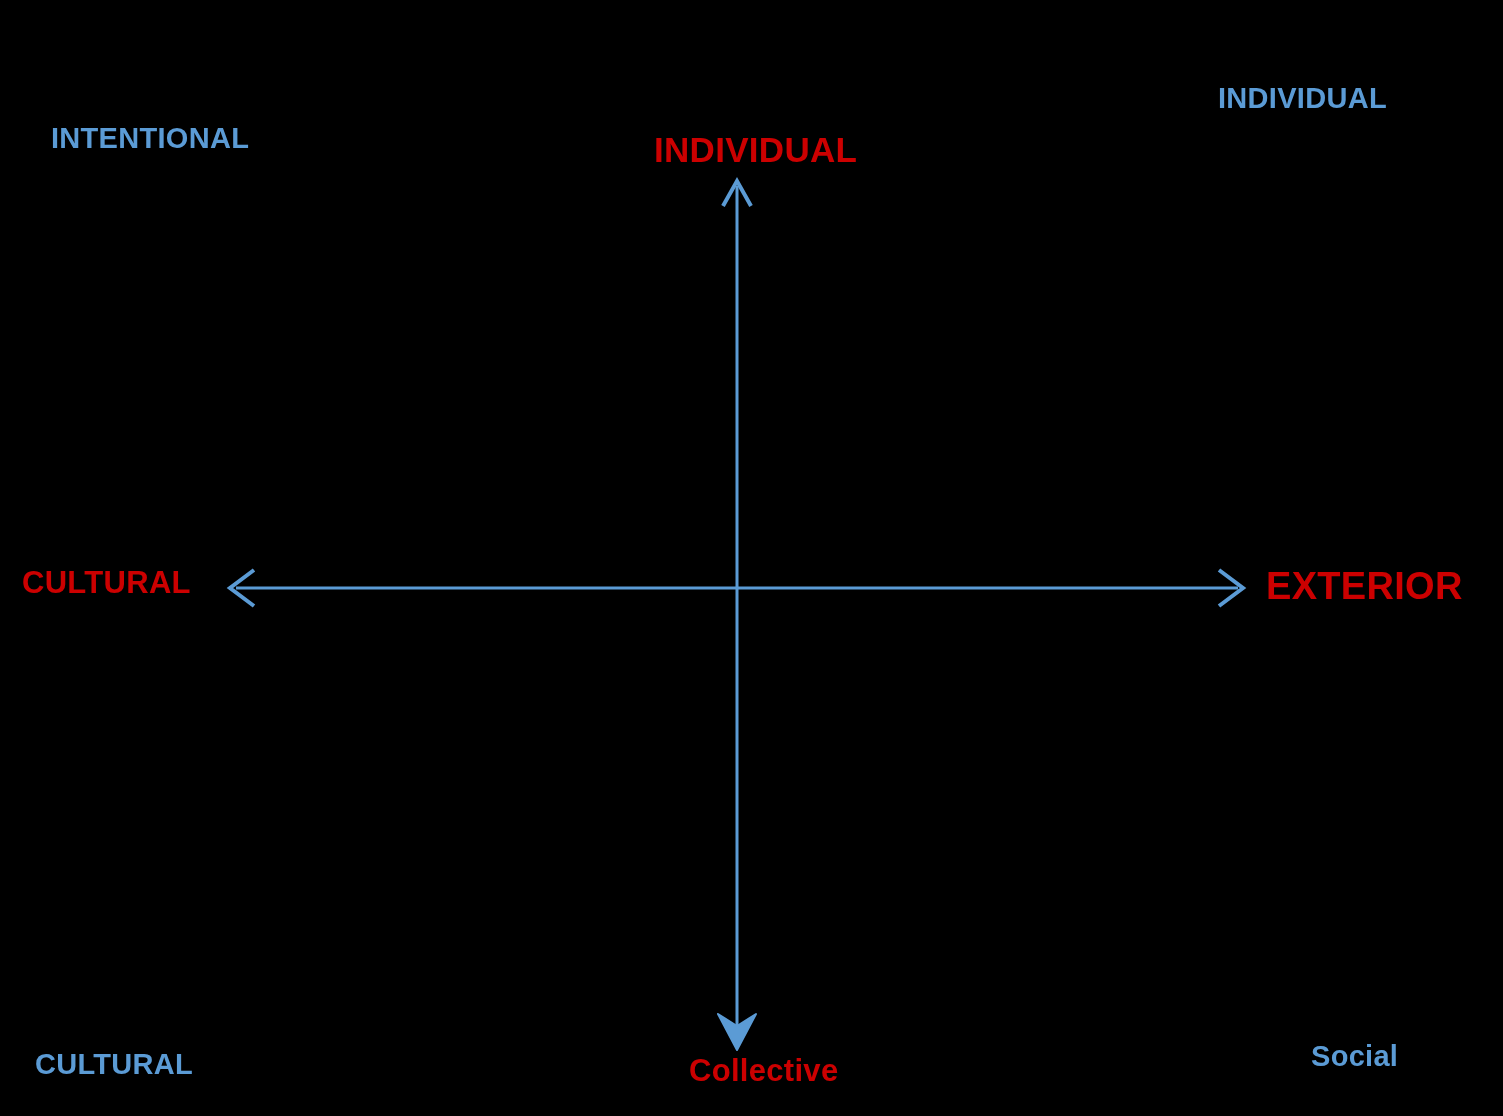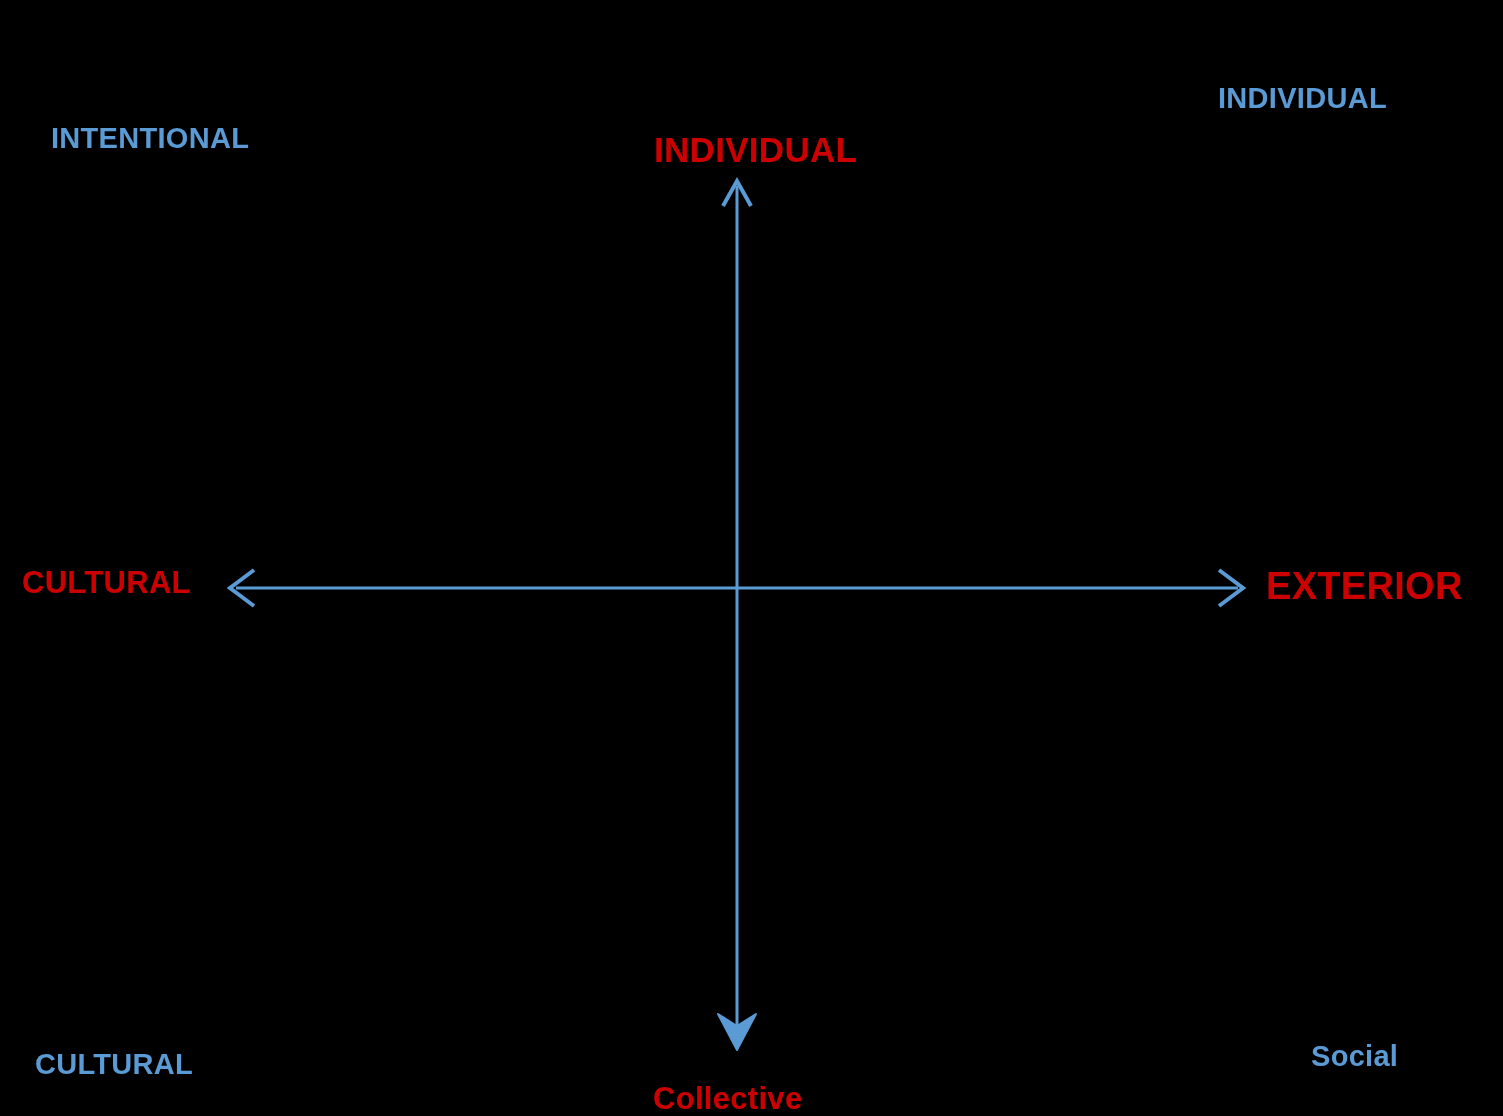--- a/index.html
+++ b/index.html
@@ -75,25 +75,24 @@
     font-size: 31px;
     letter-spacing: 0.3px;
   }
   .axis-label.right {
     left: 1266px;
     top: 567px;
     font-size: 38px;
     letter-spacing: 0.3px;
   }
   .axis-label.bottom {
-    left: 653px;
+    left: 689px;
     top: 1055px;
     font-size: 31px;
     letter-spacing: 0.3px;
-    margin-top: 28px;
   }
 
   
   .quadrant-label {
     position: absolute;
     color: #5b9bd5;
     font-weight: bold;
     white-space: nowrap;
     line-height: 1;
     font-size: 29px;

